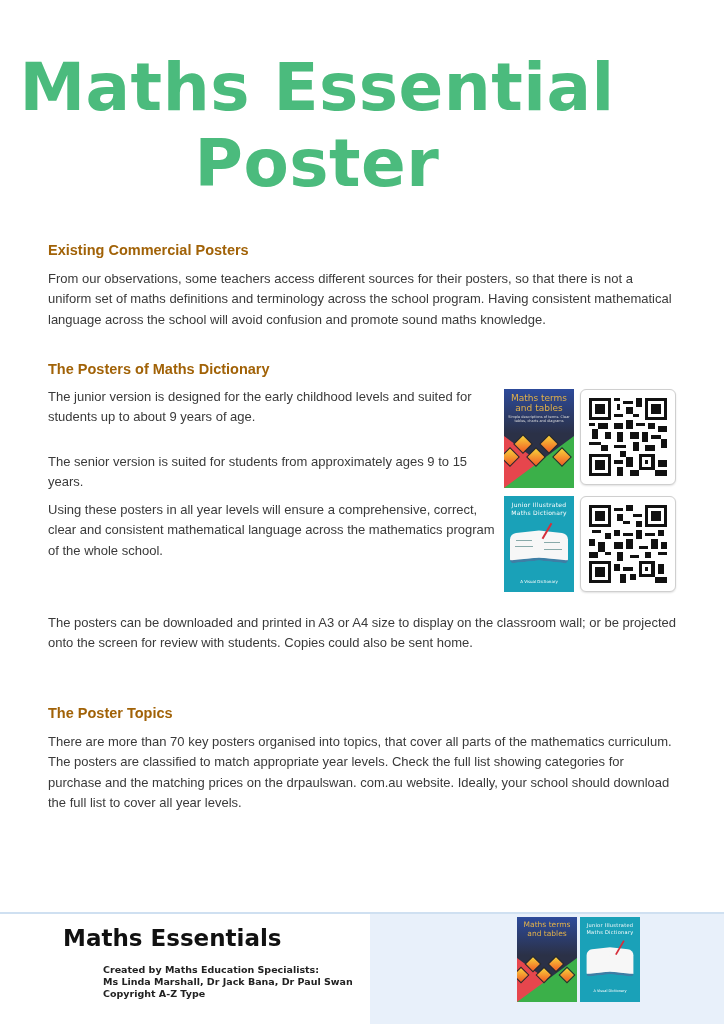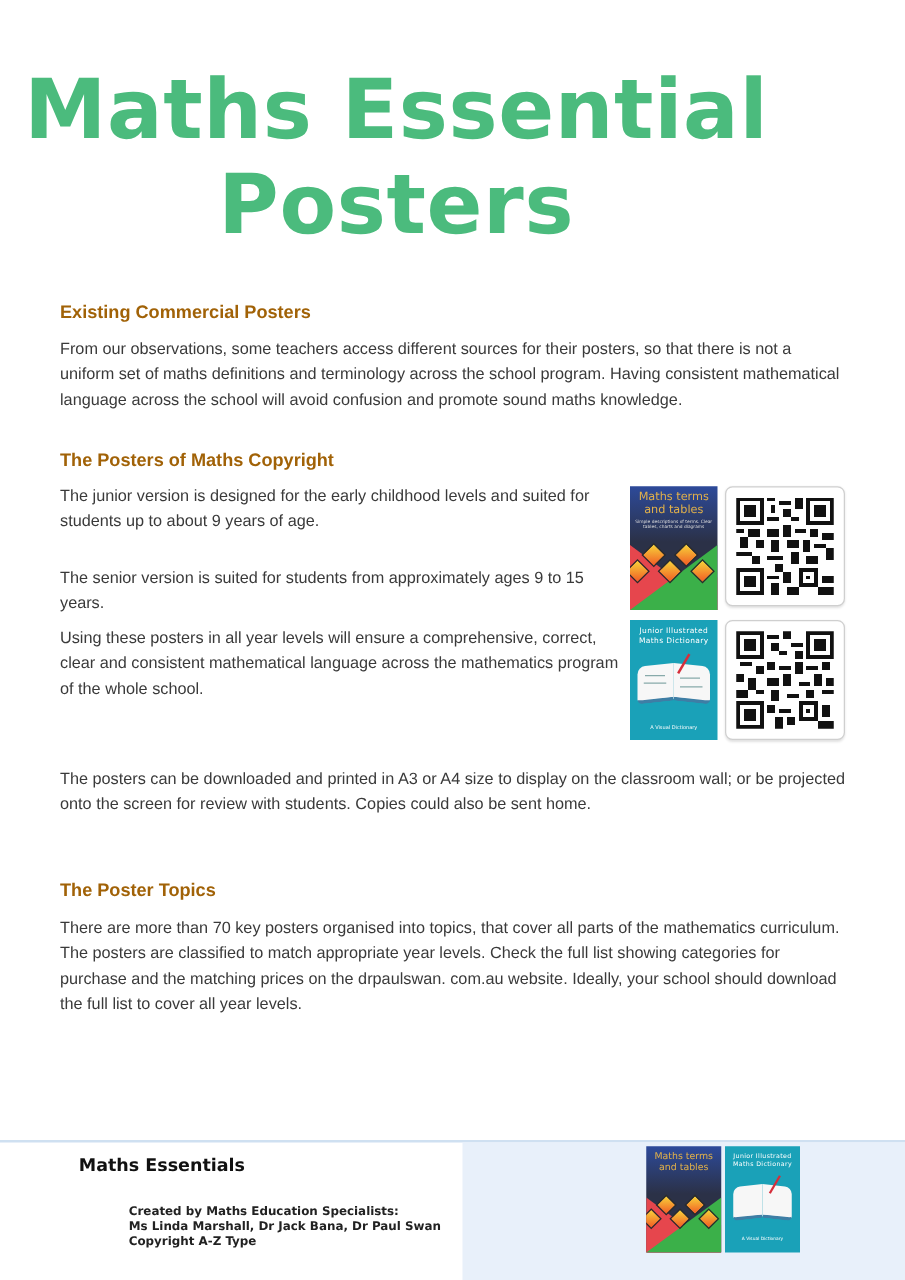--- a/index.html
+++ b/index.html
@@ -69,43 +69,43 @@
     .qr {
       position: absolute; width: 96px; height: 96px; background: #ffffff;
       border: 1px solid #cfcfcf; border-radius: 6px; box-shadow: 0 1px 2px rgba(0,0,0,0.12);
     }
     .qr svg { position: absolute; left: 8px; top: 8px; width: 78px; height: 78px; }
 
     .footer-line { position: absolute; left: 0; top: 912px; width: 724px; height: 2px; background: #cfe0f1; }
     .footer-panel { position: absolute; left: 370px; top: 914px; width: 354px; height: 110px; background: #e8f0fa; }
     .footer-title {
       position: absolute; left: 63px; top: 925px; font-family: "DejaVu Sans", sans-serif;
-      font-weight: bold; font-size: 14px; color: #111;
+      font-weight: bold; font-size: 23px; color: #111;
     }
     .footer-credits {
       position: absolute; left: 63px; top: 964px; font-family: "DejaVu Sans", sans-serif;
       font-weight: bold; font-size: 9.5px; line-height: 12px; color: #222; margin-left: 40px;
     }
     .mini { position: absolute; }
   </style>
 </head>
 <body>
 
 <div class="title">
   <div>Maths Essential</div>
-  <div>Posters</div>
+  <div>Poster</div>
 </div>
 
 <div class="block" style="top:240px; width:630px;">
   <div class="h">Existing Commercial Posters</div>
   <div class="p" style="margin-top:9px;">From our observations, some teachers access different sources for their posters, so that there is not a uniform set of maths definitions and terminology across the school program. Having consistent mathematical language across the school will avoid confusion and promote sound maths knowledge.</div>
 </div>
 
 <div class="block" style="top:359px; width:450px;">
-  <div class="h">The Posters of Maths Copyright</div>
+  <div class="h">The Posters of Maths Dictionary</div>
   <div class="p" style="margin-top:8px;">The junior version is designed for the early childhood levels and suited for students up to about 9 years of age.</div>
   <div class="p" style="margin-top:24px;">The senior version is suited for students from approximately ages 9 to 15 years.</div>
   <div class="p" style="margin-top:8px;">Using these posters in all year levels will ensure a comprehensive, correct, clear and consistent mathematical language across the mathematics program of the whole school.</div>
 </div>
 
 <div class="cover terms" style="left:504px; top:389px;">
   <div class="red-fill"></div>
   <div class="tri-red"></div>
   <div class="tri-green"></div>
   <div class="ct ct1">Maths terms and tables</div>

